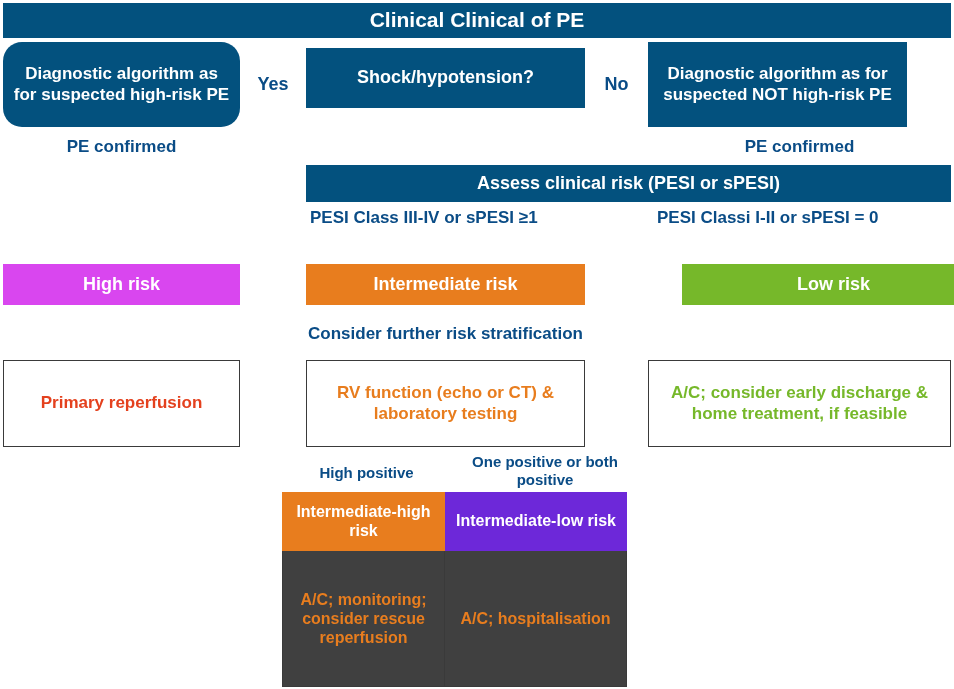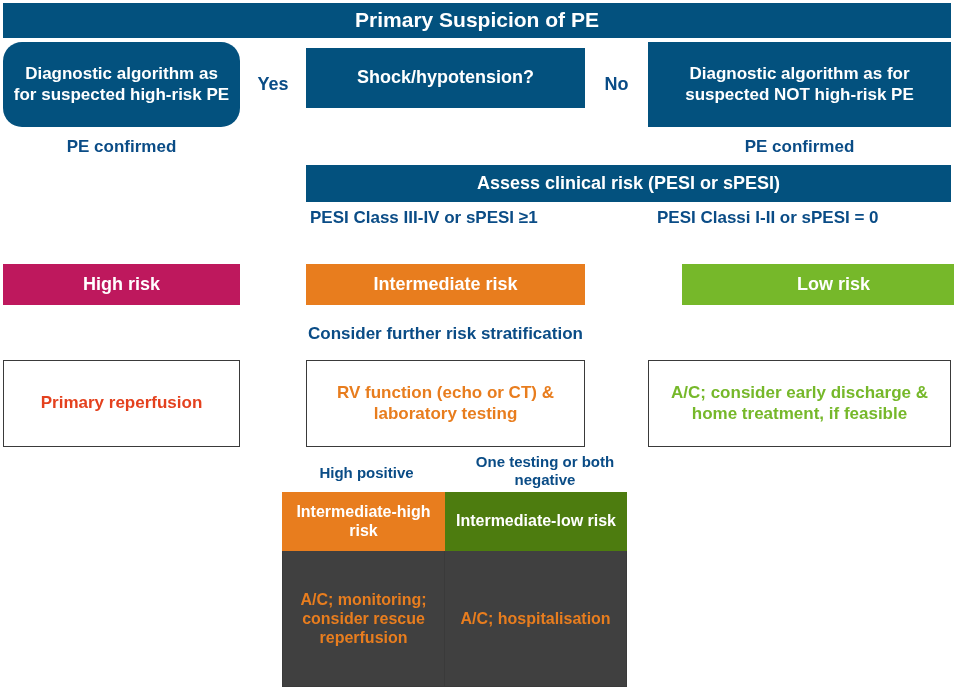--- a/index.html
+++ b/index.html
@@ -27,33 +27,33 @@
     font-weight: bold;
     line-height: 1.18;
   }
 
   
   .blue-box {
     background: #03517E;
     color: #ffffff;
   }
   .red-box {
-    background: #be185d;
+    background: #d946ef;
     color: #ffffff;
   }
   .orange-box {
     background: #E87D1E;
     color: #ffffff;
   }
   .green-box {
     background: #76B82A;
     color: #ffffff;
   }
   .orange-light-box {
-    background: #4d7c0f;
+    background: #6d28d9;
     color: #ffffff;
   }
 
   
   .outline-box {
     background: #ffffff;
     border: 1px solid #3a3a3a;
   }
   .txt-red    { color: #E4411E; }
   .txt-orange { color: #E87D1E; }
@@ -122,31 +122,31 @@
   }
   #risk-table .col-a { width: 163px; }
   #risk-table .col-b { width: 182px; }
   #risk-table .td.col-a { border-right: 1px solid #3a3a3a; }
 </style>
 </head>
 <body>
 
 <div id="canvas">
 
-  <div class="node blue-box" style="left:3px; top:3px; width:948px; height:35px; font-size:21px;">Primary Suspicion of PE</div>
+  <div class="node blue-box" style="left:3px; top:3px; width:948px; height:35px; font-size:21px;">Clinical Clinical of PE</div>
 
   <div class="node blue-box" style="left:3px; top:42px; width:237px; height:85px; font-size:17px; padding:0 10px;border-radius:19px;">Diagnostic algorithm as for suspected high-risk PE</div>
 
   <div class="label" style="left:243px; top:42px; width:60px; height:85px; font-size:18px;">Yes</div>
 
   <div class="node blue-box" style="left:306px; top:48px; width:279px; height:60px; font-size:18px; padding:0 8px;">Shock/hypotension?</div>
 
   <div class="label" style="left:588px; top:42px; width:57px; height:85px; font-size:18px;">No</div>
 
-  <div class="node blue-box" style="left:648px; top:42px; width:303px; height:85px; font-size:17px; padding:0 10px;">Diagnostic algorithm as for suspected NOT high-risk PE</div>
+  <div class="node blue-box" style="left:648px; top:42px; width:259px; height:85px; font-size:17px; padding:0 10px;">Diagnostic algorithm as for suspected NOT high-risk PE</div>
 
   <div class="label" style="left:3px; top:133px; width:237px; height:28px; font-size:17px;">PE confirmed</div>
 
   <div class="label" style="left:648px; top:133px; width:303px; height:28px; font-size:17px;">PE confirmed</div>
 
   <div class="node blue-box" style="left:306px; top:165px; width:645px; height:37px; font-size:18px;">Assess clinical risk (PESI or sPESI)</div>
 
   <div class="label left-align" style="left:310px; top:208px; width:275px; height:52px; font-size:17px;">PESI Class III-IV or sPESI ≥1</div>
 
   <div class="label left-align" style="left:657px; top:208px; width:294px; height:52px; font-size:17px;">PESI Classi I-II or sPESI = 0</div>
@@ -160,21 +160,21 @@
   <div class="label" style="left:306px; top:310px; width:279px; height:48px; font-size:17px;">Consider further risk stratification</div>
 
   <div class="node outline-box txt-red" style="left:3px; top:360px; width:237px; height:87px; font-size:17px; padding:0 16px;">Primary reperfusion</div>
 
   <div class="node outline-box txt-orange" style="left:306px; top:360px; width:279px; height:87px; font-size:17px; padding:16px 10px;">RV function (echo or CT) &amp; laboratory testing</div>
 
   <div class="node outline-box txt-green" style="left:648px; top:360px; width:303px; height:87px; font-size:17px; padding:0 20px;">A/C; consider early discharge &amp; home treatment, if feasible</div>
 
   <div class="label" style="left:284px; top:456px; width:165px; height:34px; font-size:15px;">High positive</div>
 
-  <div class="label" style="left:455px; top:450px; width:180px; height:42px; font-size:15px;">One testing or both negative</div>
+  <div class="label" style="left:455px; top:450px; width:180px; height:42px; font-size:15px;">One positive or both positive</div>
 
   <div id="risk-table">
     <div class="tbl-head-row">
       <div class="th col-a orange-light-box" style="background:#E87D1E;">Intermediate-high risk</div>
       <div class="th col-b orange-light-box">Intermediate-low risk</div>
     </div>
     <div class="tbl-body-row">
       <div class="td col-a" style="padding:0 14px;">A/C; monitoring; consider rescue reperfusion</div>
       <div class="td col-b" style="padding:0 14px;">A/C; hospitalisation</div>
     </div>

